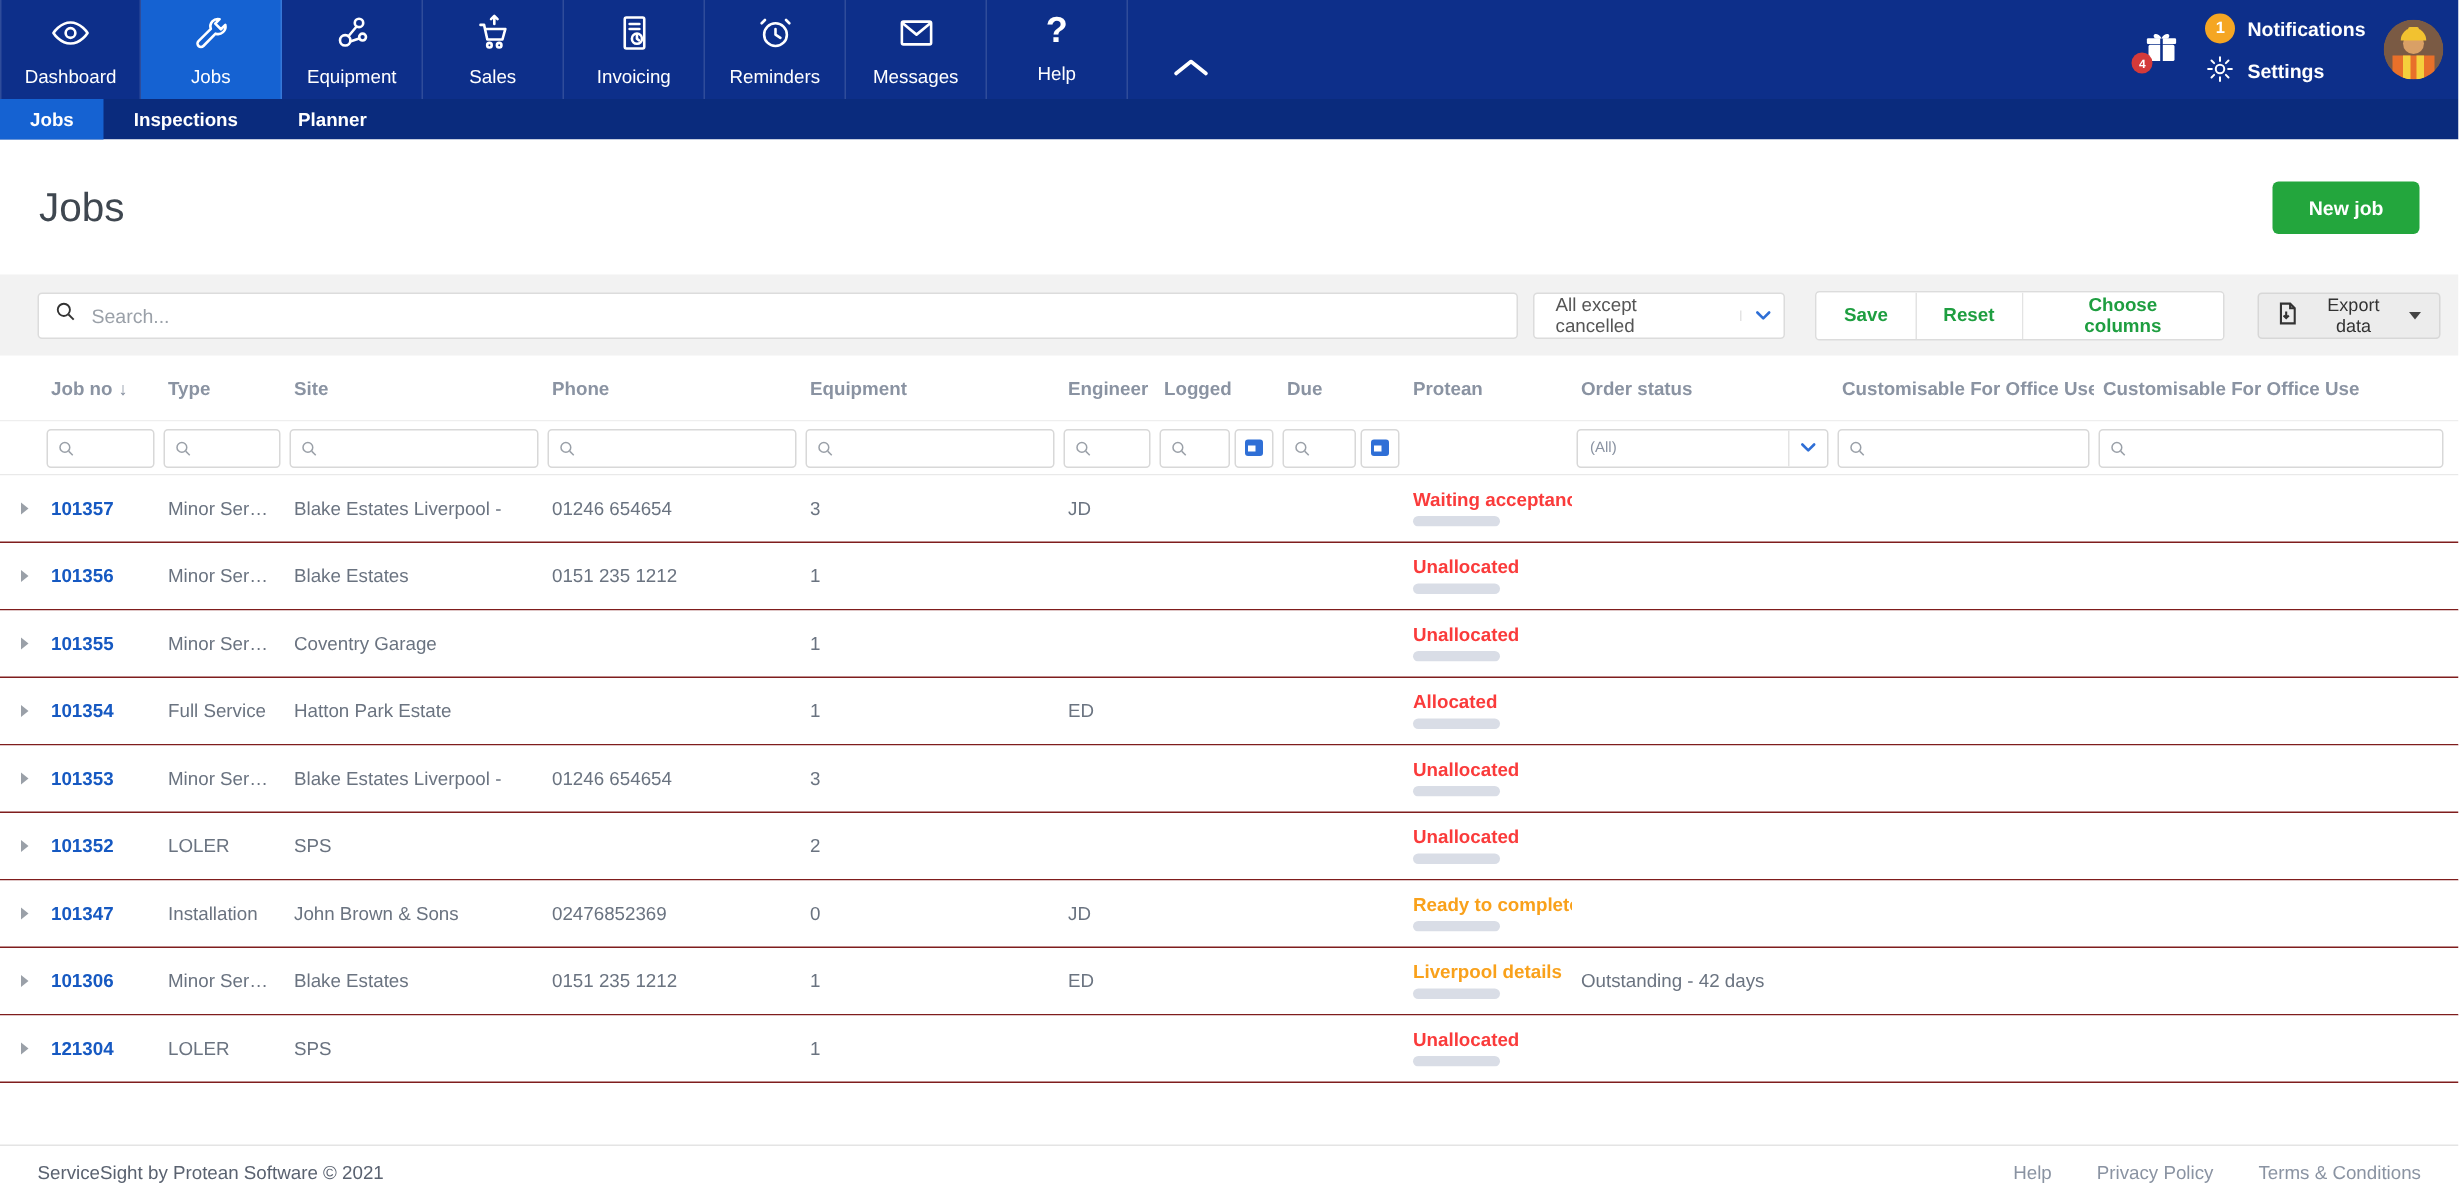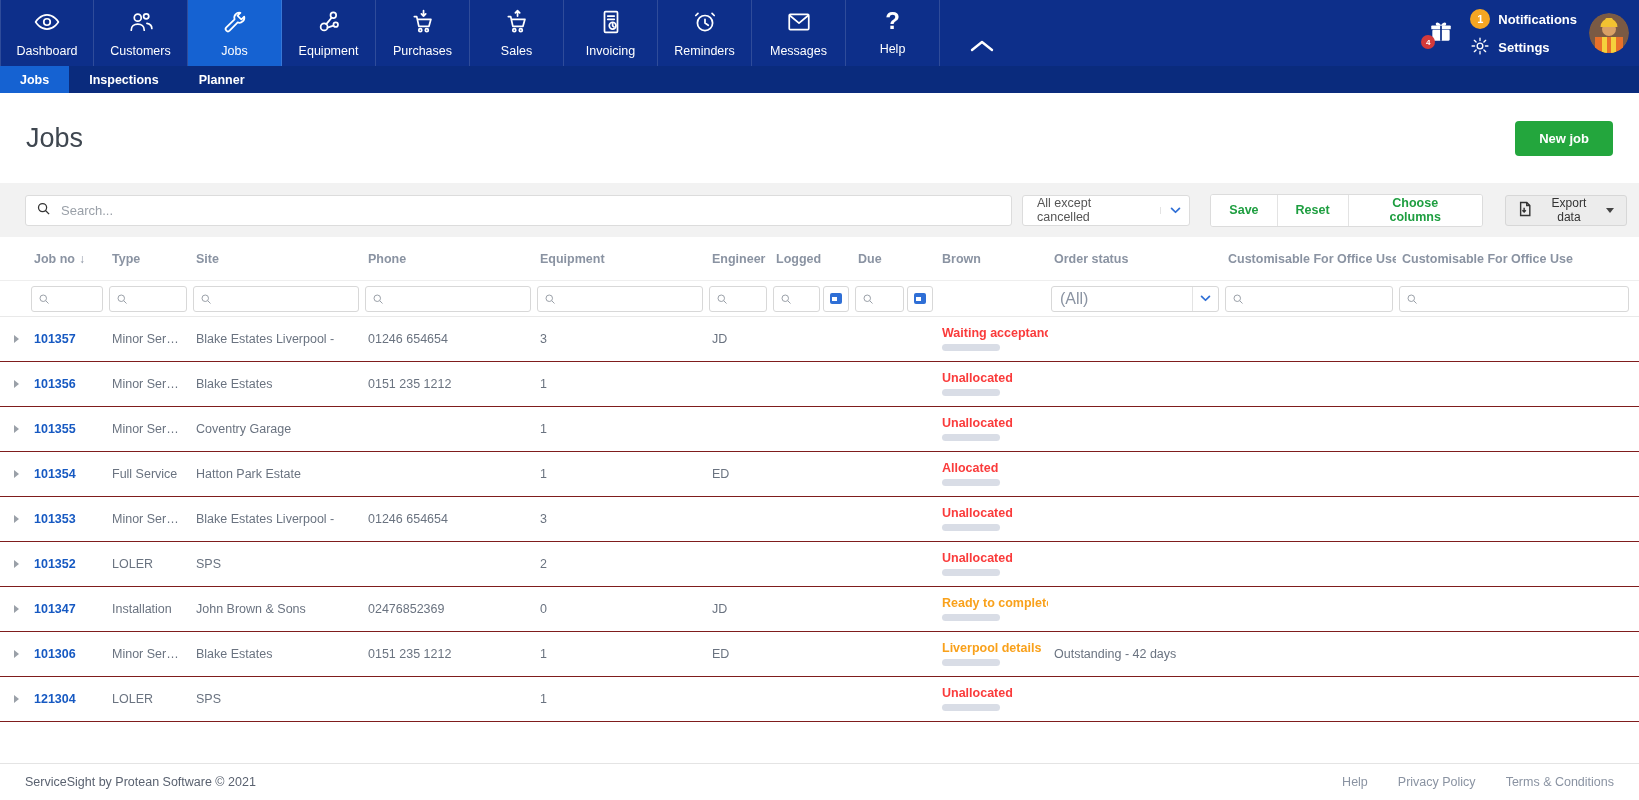--- a/index.html
+++ b/index.html
@@ -69,21 +69,21 @@
   .finput { height:26px; border:1px solid #d8d8d8; border-radius:3px; background:#fff; flex:1; display:flex; align-items:center;
             padding:0 6px; gap:5px; min-width:0; }
   .finput svg { width:12px; height:12px; stroke:#9aa0a8; fill:none; stroke-width:2; flex:0 0 auto; }
   .finput input { border:none; outline:none; width:100%; min-width:0; font-size:12px; font-family:inherit; background:transparent; }
   .cal-btn { width:26px; height:26px; border:1px solid #d8d8d8; border-radius:3px; background:#fff; display:flex;
              align-items:center; justify-content:center; cursor:pointer; flex:0 0 auto; }
   .cal-glyph { width:12px; height:11px; background:#2f6fd6; border-radius:2px; position:relative; }
   .cal-glyph::after { content:""; position:absolute; left:2px; top:4px; width:5px; height:4px; background:#fff; }
   .fselect { height:26px; border:1px solid #d8d8d8; border-radius:3px; background:#fff; flex:1; display:flex;
              align-items:stretch; cursor:pointer; }
-  .fselect .fs-label { flex:1; display:flex; align-items:center; padding:0 8px; font-size:16px; color:#8a93a2; }
+  .fselect .fs-label { flex:1; display:flex; align-items:center; padding:0 8px; font-size:10px; color:#8a93a2; }
   .fselect .fs-caret { width:26px; display:flex; align-items:center; justify-content:center; border-left:1px solid #e3e3e3; }
 
   .trow { height:45px; align-items:center; border-bottom:1px solid #7f1d1d; background:#fff; }
   .td { font-size:12.5px; color:#6a7380; padding:0 6px; white-space:nowrap; overflow:hidden; text-overflow:ellipsis; }
   .caret-exp { display:inline-block; width:0; height:0; border-top:4px solid transparent; border-bottom:4px solid transparent;
                border-left:5px solid #9aa0a8; margin-left:8px; cursor:pointer; }
   .joblink { color:#1659c2; font-weight:bold; text-decoration:none; cursor:pointer; }
   .status-cell { display:flex; flex-direction:column; gap:5px; justify-content:center; }
   .status-label { font-size:12.5px; font-weight:bold; line-height:1; }
   .pbar { width:58px; height:7px; border-radius:4px; background:#d9dde6; overflow:hidden; }
@@ -100,52 +100,34 @@
 <body>
 
 <div class="topnav">
   <div class="nav-item">
     <span><svg viewBox="0 0 24 24">
           <path d="M1.5 12s4-6.5 10.5-6.5S22.5 12 22.5 12s-4 6.5-10.5 6.5S1.5 12 1.5 12z"></path>
           <circle cx="12" cy="12" r="3"></circle>
         </svg></span>
     <span>Dashboard</span>
   </div>
-  <div class="nav-item">
-    <span><svg viewBox="0 0 24 24">
-          <circle cx="9" cy="8" r="3.2"></circle>
-          <path d="M3 19.5c0-3.4 2.6-5.5 6-5.5s6 2.1 6 5.5"></path>
-          <circle cx="16.8" cy="6.8" r="2.4"></circle>
-          <path d="M17.5 13.2c2.6.4 4.5 2.2 4.5 4.8"></path>
-        </svg></span>
-    <span>Customers</span>
-  </div>
   <div class="nav-item active">
     <span><svg viewBox="0 0 24 24">
           <path d="M20.5 7a4.6 4.6 0 0 1-6 5.4L7 20a2.1 2.1 0 0 1-3-3l7.6-7.5A4.6 4.6 0 0 1 17 3.5L14.3 6.2l3.5 3.5L20.5 7z"></path>
         </svg></span>
     <span>Jobs</span>
   </div>
   <div class="nav-item">
     <span><svg viewBox="0 0 24 24">
           <circle cx="7.5" cy="16.5" r="3.2"></circle>
           <circle cx="16" cy="5.8" r="2.6"></circle>
           <circle cx="18.2" cy="14.5" r="2.1"></circle>
           <path d="M9.5 14l5-6M10.6 17.2l5.5-1.8"></path>
         </svg></span>
     <span>Equipment</span>
-  </div>
-  <div class="nav-item">
-    <span><svg viewBox="0 0 24 24">
-          <path d="M4 7h2.2l2 9h9.3l1.8-6.5H7"></path>
-          <circle cx="9.5" cy="19.5" r="1.4"></circle>
-          <circle cx="15.5" cy="19.5" r="1.4"></circle>
-          <path d="M12.5 1.5v5M10.5 4.5l2 2 2-2"></path>
-        </svg></span>
-    <span>Purchases</span>
   </div>
   <div class="nav-item">
     <span><svg viewBox="0 0 24 24">
           <path d="M4 7h2.2l2 9h9.3l1.8-6.5H7"></path>
           <circle cx="9.5" cy="19.5" r="1.4"></circle>
           <circle cx="15.5" cy="19.5" r="1.4"></circle>
           <path d="M12.5 6.5v-5M10.5 3.5l2-2 2 2"></path>
         </svg></span>
     <span>Sales</span>
   </div>
@@ -275,21 +257,21 @@
   <div class="grid thead">
     <div class="th"></div>
     <div class="th"><span>Job no</span><span class="sort-arrow">↓</span></div>
     <div class="th">Type</div>
     <div class="th">Site</div>
     <div class="th">Phone</div>
     <div class="th">Equipment</div>
     <div class="th">Engineer</div>
     <div class="th">Logged</div>
     <div class="th">Due</div>
-    <div class="th">Brown</div>
+    <div class="th">Protean</div>
     <div class="th">Order status</div>
     <div class="th">Customisable For Office Use</div>
     <div class="th">Customisable For Office Use</div>
   </div>
 
   <div class="grid frow">
     <div class="fcell"></div>
     <div class="fcell">
         <span class="finput">
           <svg viewBox="0 0 24 24">

